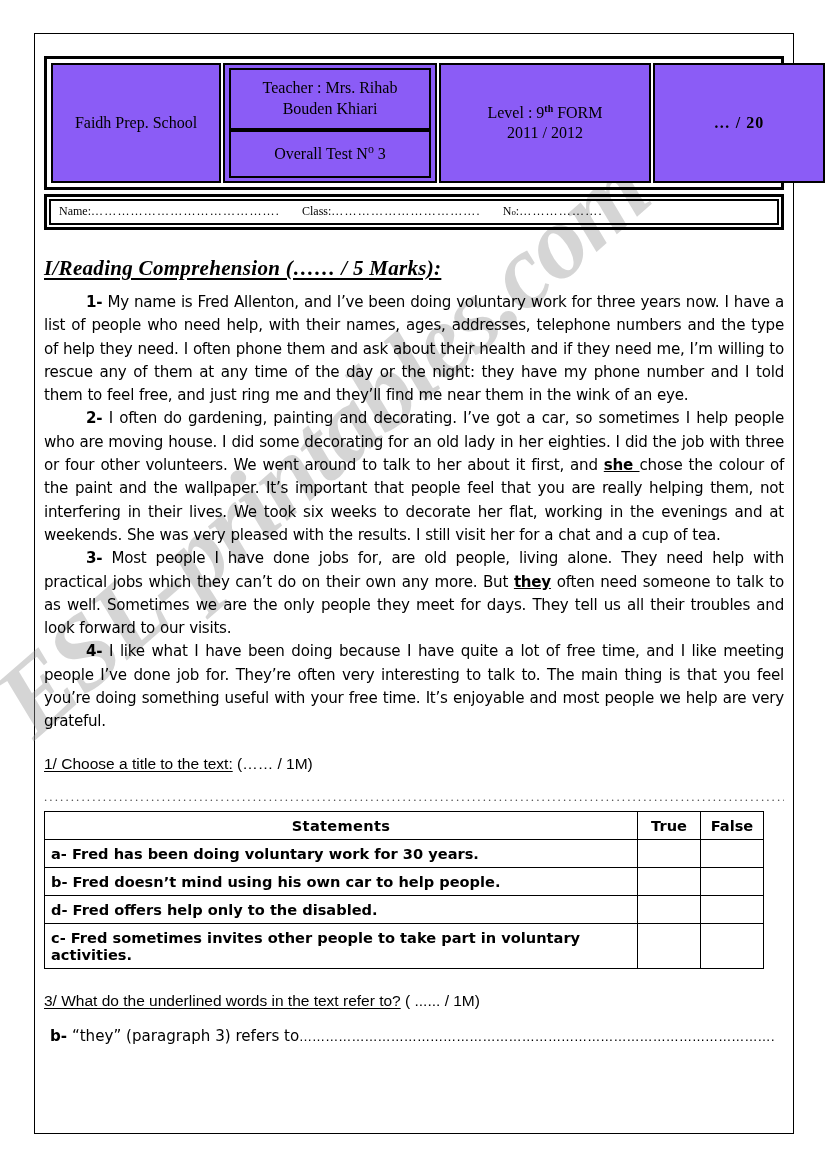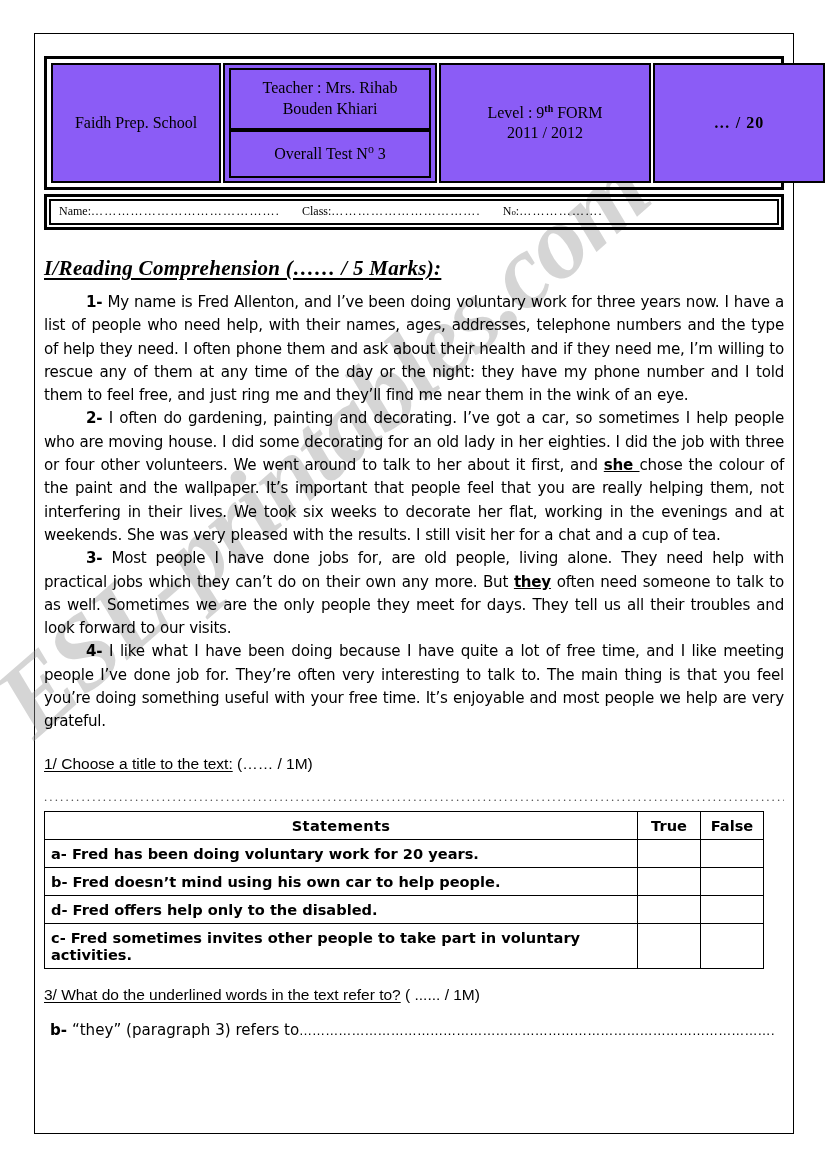--- a/index.html
+++ b/index.html
@@ -200,21 +200,21 @@
     text-align: center;
     font-weight: bold;
     letter-spacing: 0.3px;
   }
   table.st th.tf { width: 50px; text-align: center; font-weight: bold; }
   table.st td.st-cell { text-align: left; font-weight: bold; }
   table.st td.tf-cell { width: 50px; }
   table.st td.st-cell .lbl { font-weight: bold; }
 
   
-  .q3 { margin-top: 16px; }
+  .q3 { margin-top: 22px; }
   .refs {
     font-family: "DejaVu Sans", "Liberation Sans", sans-serif;
     font-size: 15.1px;
     line-height: 24px;
     margin-top: 14px;
   }
   .refs .rline { white-space: nowrap; }
   .refs .lbl { font-weight: bold; }
   .refs .dots { letter-spacing: 0.6px; font-size: 12.5px; }
   .refs .indent { display: inline-block; width: 6px; }
@@ -293,21 +293,21 @@
   <table class="st">
     <thead>
       <tr>
         <th class="st-head">Statements</th>
         <th class="tf">True</th>
         <th class="tf">False</th>
       </tr>
     </thead>
     <tbody id="st-body">
         <tr>
-          <td class="st-cell"><span class="lbl">a-</span><span> Fred has been doing voluntary work for 20 years.</span></td>
+          <td class="st-cell"><span class="lbl">a-</span><span> Fred has been doing voluntary work for 30 years.</span></td>
           <td class="tf-cell"></td>
           <td class="tf-cell"></td>
         </tr>
         <tr>
           <td class="st-cell"><span class="lbl">b-</span><span> Fred doesn’t mind using his own car to help people.</span></td>
           <td class="tf-cell"></td>
           <td class="tf-cell"></td>
         </tr>
         <tr>
           <td class="st-cell"><span class="lbl">d-</span><span> Fred offers help only to the disabled.</span></td>

